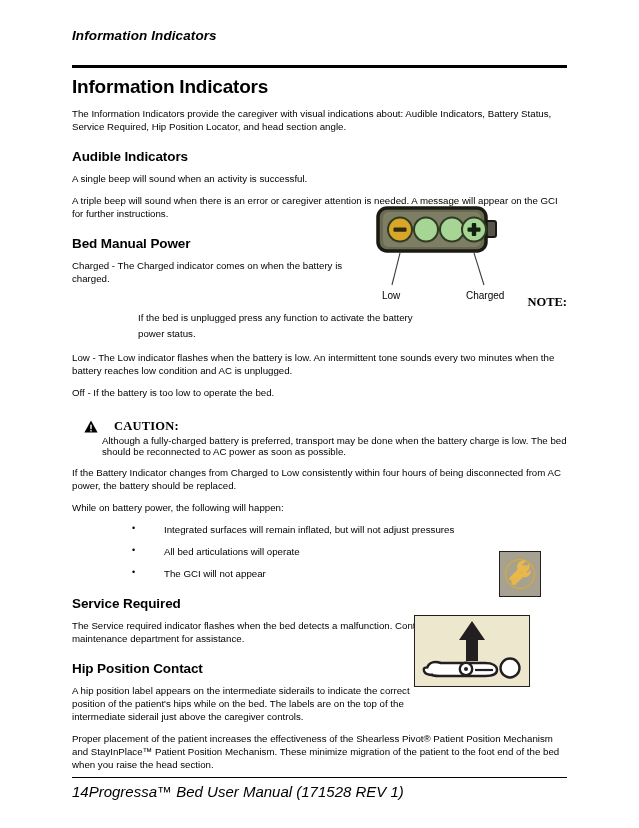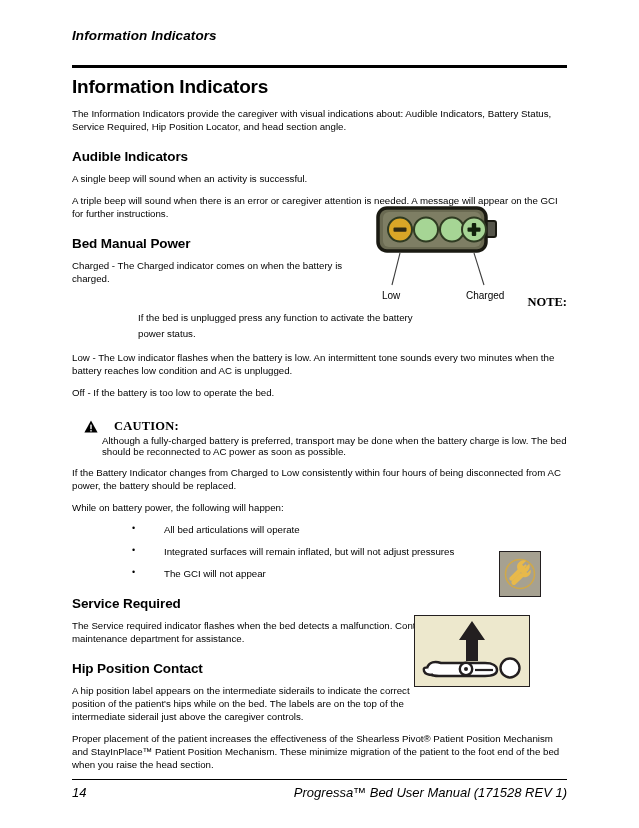--- a/index.html
+++ b/index.html
@@ -163,22 +163,21 @@
     right: 72px;
     bottom: 28px;
   }
   .footer-rule {
     height: 1px;
     background: #000000;
     margin-bottom: 5px;
   }
   .footer-row {
     display: flex;
-    justify-content: space-between;
-    font-size: 13px;
+    font-size: 15px;
     font-style: italic;
   }
 </style>
 </head>
 <body>
 
 <div class="page">
 
   <div class="running-header">Information Indicators</div>
 
@@ -213,22 +212,22 @@
       <span class="caution-label">CAUTION:</span>
     </div>
     <div class="caution-text">Although a fully-charged battery is preferred, transport may be done when the battery charge is low. The bed should be reconnected to AC power as soon as possible.</div>
   </div>
 
   <p class="body">If the Battery Indicator changes from Charged to Low consistently within four hours of being disconnected from AC power, the battery should be replaced.</p>
 
   <p class="body">While on battery power, the following will happen:</p>
 
   <ul class="bullets">
+    <li>Integrated surfaces will remain inflated, but will not adjust pressures</li>
     <li>All bed articulations will operate</li>
-    <li>Integrated surfaces will remain inflated, but will not adjust pressures</li>
     <li>The GCI will not appear</li>
   </ul>
 
   <h2 class="section-title">Service Required</h2>
   <p class="body text-col-service">The Service required indicator flashes when the bed detects a malfunction. Contact the facility maintenance department for assistance.</p>
 
   <h2 class="section-title">Hip Position Contact</h2>
   <p class="body text-col-hip">A hip position label appears on the intermediate siderails to indicate the correct position of the patient's hips while on the bed. The labels are on the top of the intermediate siderail just above the caregiver controls.</p>
   <p class="body">Proper placement of the patient increases the effectiveness of the Shearless Pivot® Patient Position Mechanism and StayInPlace™ Patient Position Mechanism. These minimize migration of the patient to the foot end of the bed when you raise the head section.</p>
 

